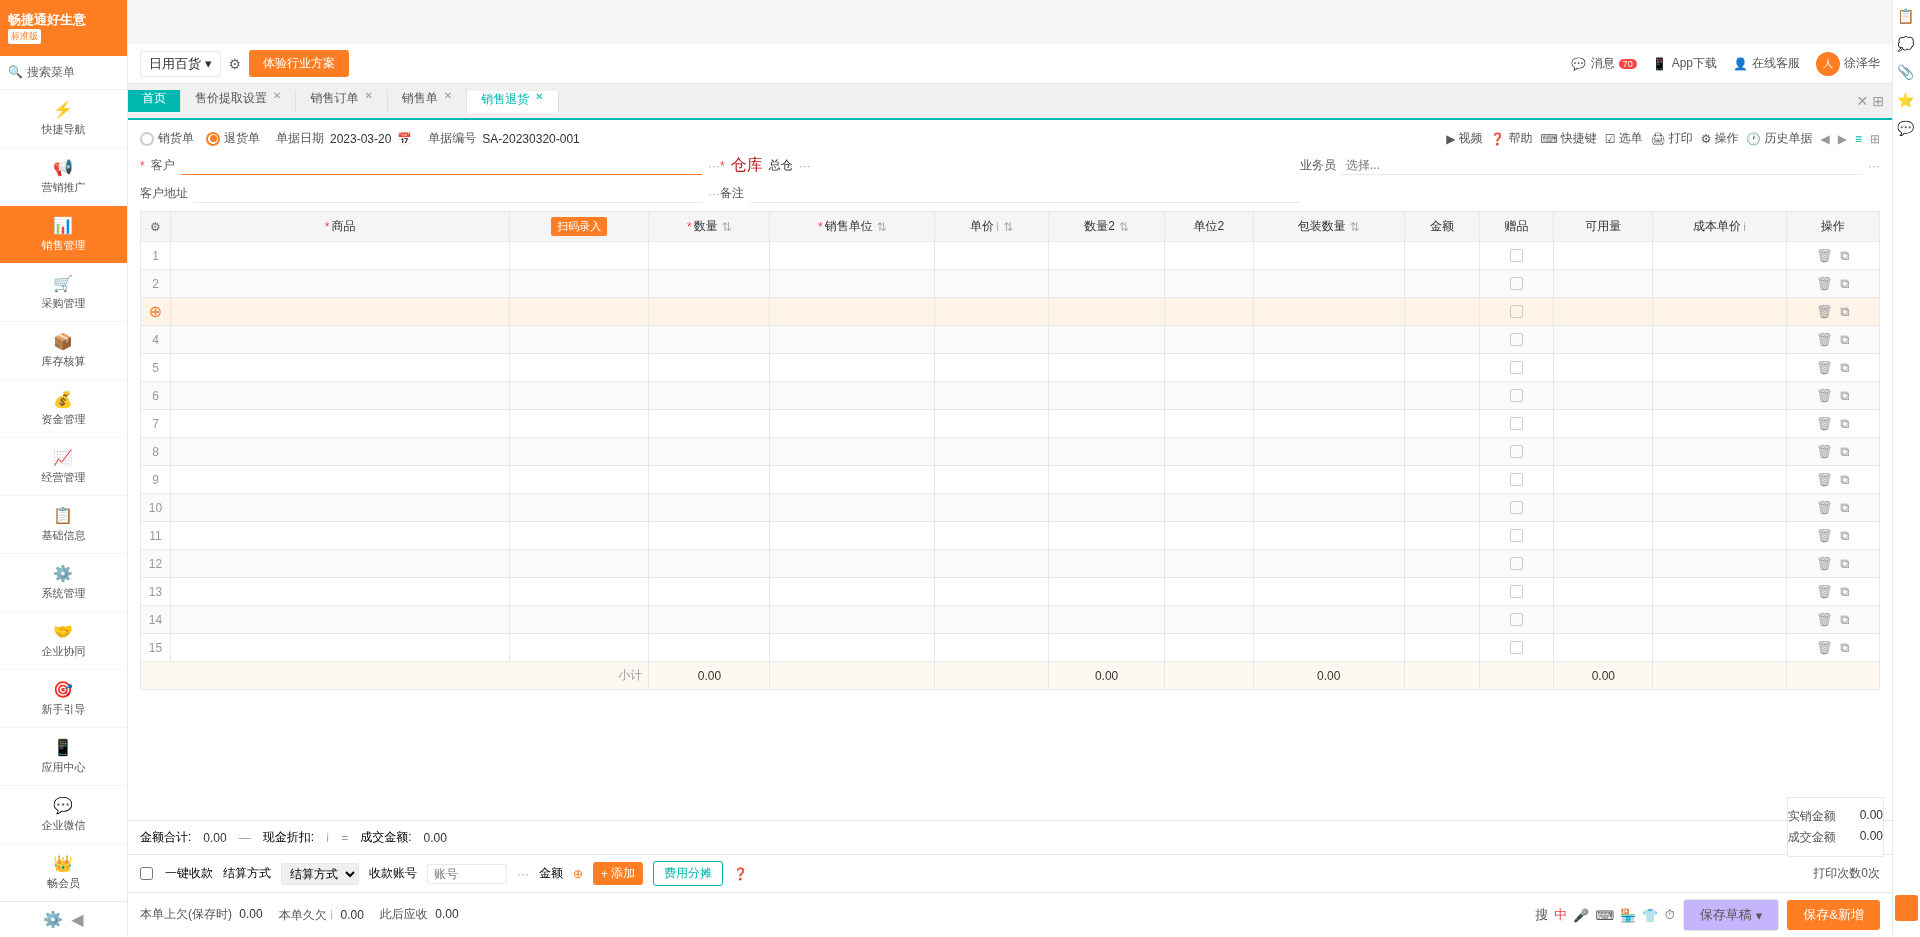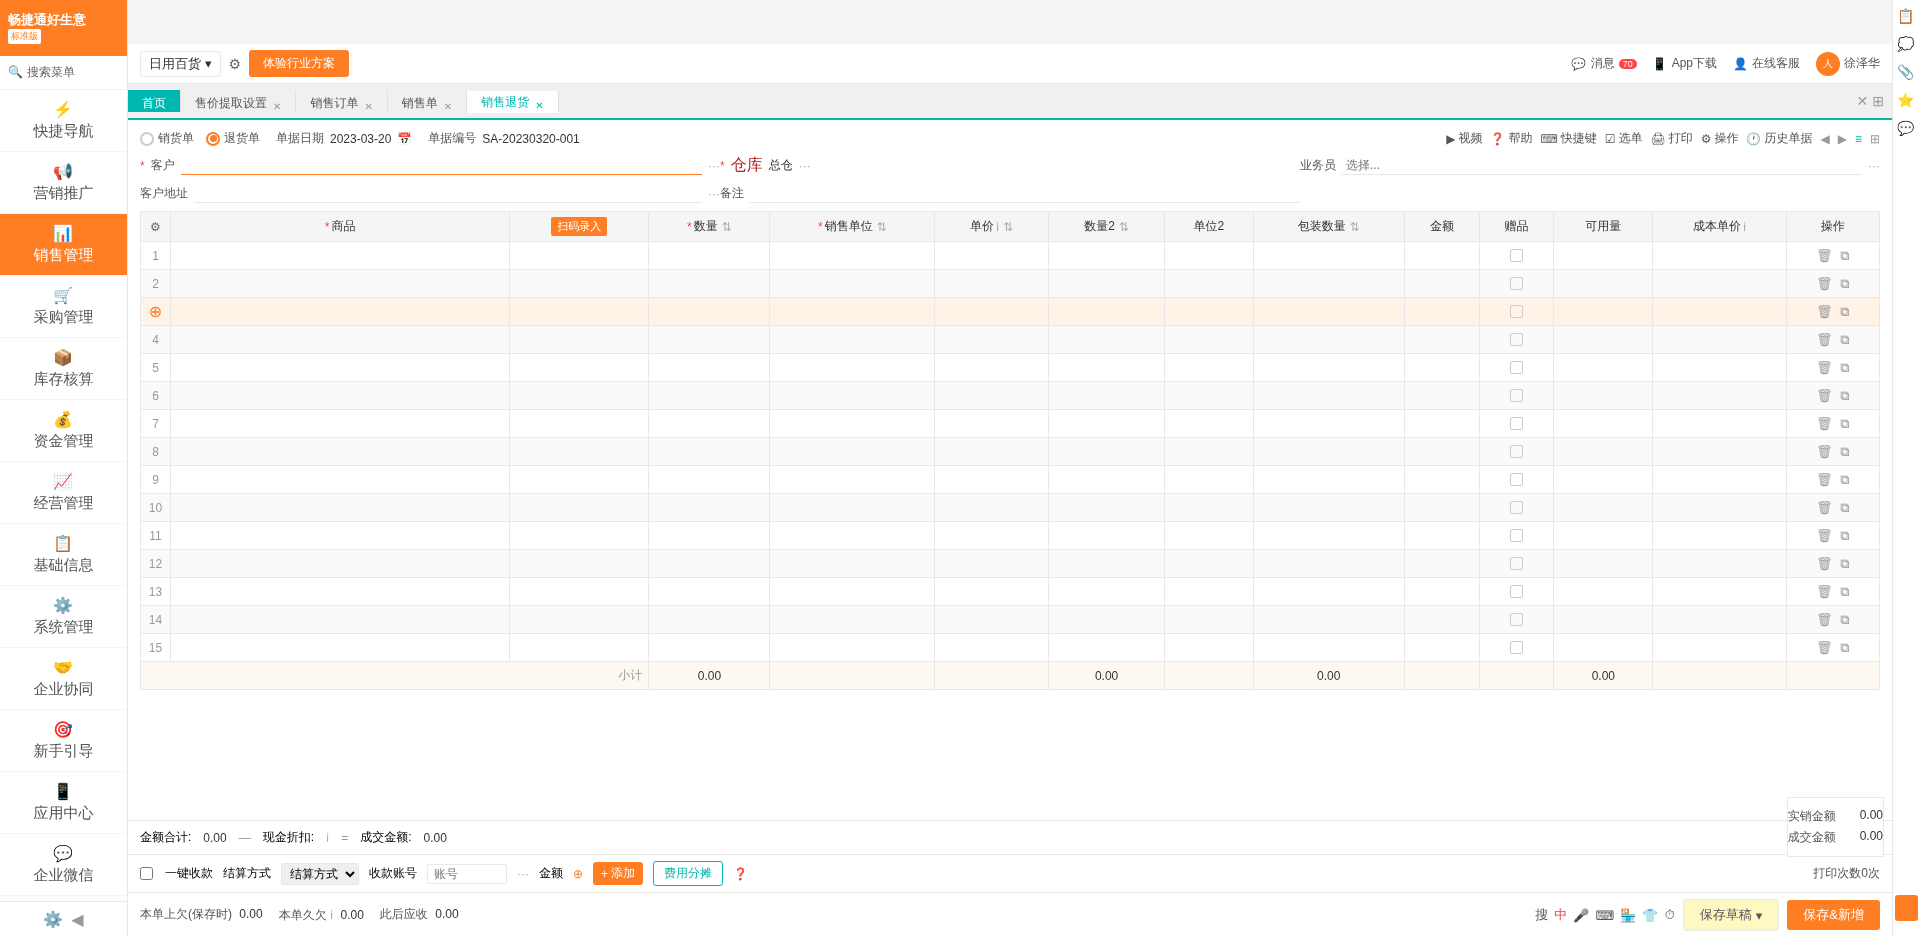--- a/index.html
+++ b/index.html
@@ -9,41 +9,41 @@
     .sidebar { width: 128px; background: #fff; display: flex; flex-direction: column; border-right: 1px solid #e8e8e8; flex-shrink: 0; }
     .sidebar-logo { background: #ff7d23; padding: 12px 8px; display: flex; align-items: center; gap: 6px; }
     .sidebar-logo-text { color: #fff; font-size: 13px; font-weight: bold; line-height: 1.3; }
     .sidebar-logo-badge { background: #fff; color: #ff7d23; font-size: 9px; padding: 1px 3px; border-radius: 2px; }
     .sidebar-search { padding: 8px; border-bottom: 1px solid #f0f0f0; display: flex; align-items: center; gap: 4px; color: #666; cursor: pointer; }
     .sidebar-search span { font-size: 12px; }
     .sidebar-nav { flex: 1; overflow-y: auto; }
     .sidebar-item { display: flex; flex-direction: column; align-items: center; padding: 10px 4px; cursor: pointer; color: #555; border-bottom: 1px solid #f5f5f5; }
     .sidebar-item.active { background: #ff7d23; color: #fff; }
     .sidebar-item .icon { font-size: 16px; margin-bottom: 3px; }
-    .sidebar-item .label { font-size: 15px; text-align: right; }
+    .sidebar-item .label { font-size: 11px; text-align: right; }
     .sidebar-bottom { border-top: 1px solid #e8e8e8; display: flex; padding: 8px; gap: 8px; justify-content: center; }
     .sidebar-bottom-icon { color: #999; cursor: pointer; font-size: 16px; }
 
     
     .main { flex: 1; display: flex; flex-direction: column; overflow: hidden; margin-top: 44px; }
 
     
     .topbar { background: #fff; height: 40px; display: flex; align-items: center; padding: 0 12px; border-bottom: 1px solid #e8e8e8; justify-content: space-between; }
     .topbar-left { display: flex; align-items: center; gap: 8px; }
     .topbar-select { display: flex; align-items: center; gap: 4px; color: #333; font-size: 13px; cursor: pointer; border: 1px solid #e8e8e8; padding: 3px 8px; border-radius: 3px; }
     .topbar-gear { color: #666; cursor: pointer; font-size: 14px; }
     .topbar-btn { background: #ff7d23; color: #fff; border: none; padding: 5px 14px; border-radius: 3px; cursor: pointer; font-size: 12px; }
     .topbar-right { display: flex; align-items: center; gap: 16px; color: #555; font-size: 12px; }
     .topbar-right-item { display: flex; align-items: center; gap: 4px; cursor: pointer; }
     .badge { background: #ff4444; color: #fff; border-radius: 8px; font-size: 9px; padding: 0 4px; min-width: 16px; text-align: center; }
     .avatar { width: 24px; height: 24px; border-radius: 50%; background: #ff7d23; display: flex; align-items: center; justify-content: center; color: #fff; font-size: 10px; }
 
     
     .tabbar { background: #f0f0f0; display: flex; align-items: center; padding: 0 0 0 0; border-bottom: 2px solid #00b8b0; height: 36px; }
-    .tab { padding: 0 14px; height: 22px; display: flex; align-items: flex-end; gap: 6px; cursor: pointer; font-size: 12px; color: #555; border-right: 1px solid #e0e0e0; background: #f0f0f0; }
+    .tab { padding: 0 14px; height: 22px; display: flex; align-items: flex-start; gap: 6px; cursor: pointer; font-size: 12px; color: #555; border-right: 1px solid #e0e0e0; background: #f0f0f0; }
     .tab.active { background: #fff; color: #00b8b0; border-bottom: 2px solid #fff; margin-bottom: -2px; }
     .tab .close { color: #999; font-size: 10px; cursor: pointer; }
     .tab.active .close { color: #00b8b0; }
     .tab-home { background: #00b8b0; color: #fff; }
 
     
     .content { flex: 1; overflow-y: auto; background: #fff; padding: 10px 12px; }
 
     
     .form-header { display: flex; align-items: center; gap: 16px; margin-bottom: 8px; flex-wrap: wrap; }
@@ -78,21 +78,21 @@
     .dash { color: #999; }
     .eq { color: #999; }
     .payment-row { background: #fff; padding: 6px 12px; border-top: 1px solid #e8e8e8; display: flex; align-items: center; gap: 10px; font-size: 12px; }
     .payment-input { border: 1px solid #e8e8e8; padding: 2px 6px; border-radius: 2px; font-size: 12px; width: 80px; }
     .add-btn-sm { background: #ff7d23; color: #fff; border: none; padding: 3px 8px; border-radius: 3px; cursor: pointer; font-size: 12px; display: flex; align-items: center; gap: 3px; }
     .expense-btn { border: 1px solid #00b8b0; color: #00b8b0; background: #fff; padding: 3px 10px; border-radius: 3px; cursor: pointer; font-size: 12px; }
     .footer-bar { background: #fff; padding: 6px 12px; border-top: 1px solid #e8e8e8; display: flex; align-items: center; justify-content: space-between; }
     .footer-info { display: flex; gap: 16px; font-size: 12px; color: #555; justify-content: center; }
     .footer-actions { display: flex; gap: 8px; align-items: center; }
     .footer-icons { display: flex; gap: 6px; align-items: center; font-size: 18px; }
-    .save-draft-btn { border: 1px solid #e8e8e8; background: #fef9c3; padding: 6px 16px; border-radius: 3px; cursor: pointer; font-size: 13px; color: #555; display: flex; align-items: center; gap: 4px; }
+    .save-draft-btn { border: 1px solid #e8e8e8; background: #c4b5fd; padding: 6px 16px; border-radius: 3px; cursor: pointer; font-size: 13px; color: #555; display: flex; align-items: center; gap: 4px; }
     .save-new-btn { background: #ff7d23; color: #fff; border: none; padding: 6px 16px; border-radius: 3px; cursor: pointer; font-size: 13px; font-weight: 500; }
 
     
     .right-panel { width: 28px; background: #fff; border-left: 1px solid #e8e8e8; display: flex; flex-direction: column; align-items: center; padding-top: 8px; gap: 12px; }
     .right-panel-icon { color: #999; cursor: pointer; font-size: 15px; writing-mode: horizontal-tb; }
 
     
     .amount-panel { position: fixed; right: 36px; bottom: 80px; background: #fff; border: 1px solid #e8e8e8; padding: 8px 0; font-size: 12px; z-index: 10; }
     .amount-row { display: flex; justify-content: space-between; gap: 24px; color: #555; padding: 2px 0; }
     .amount-val { color: #333; font-weight: 500; }

